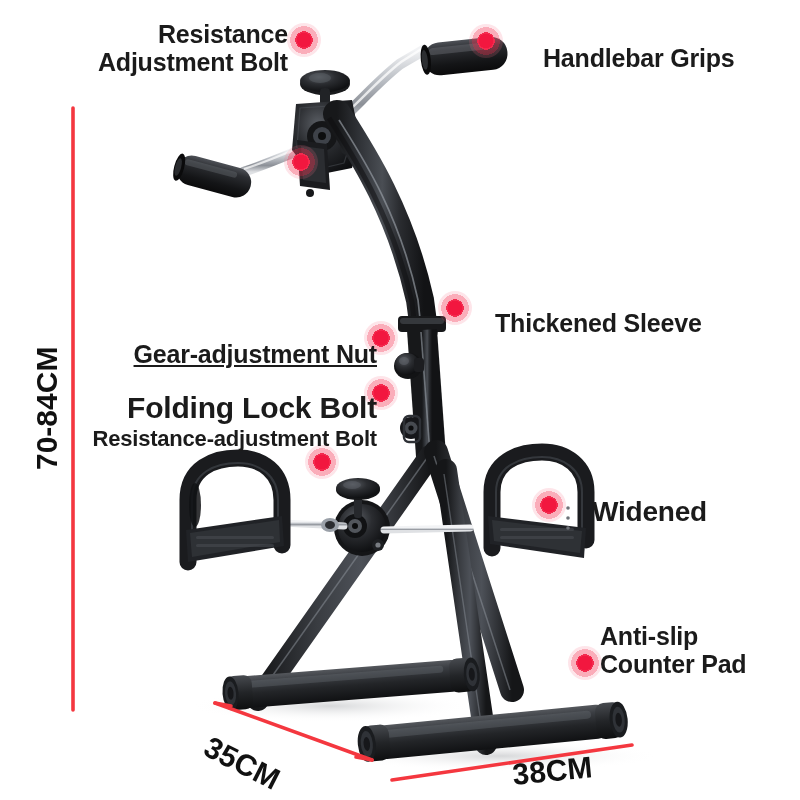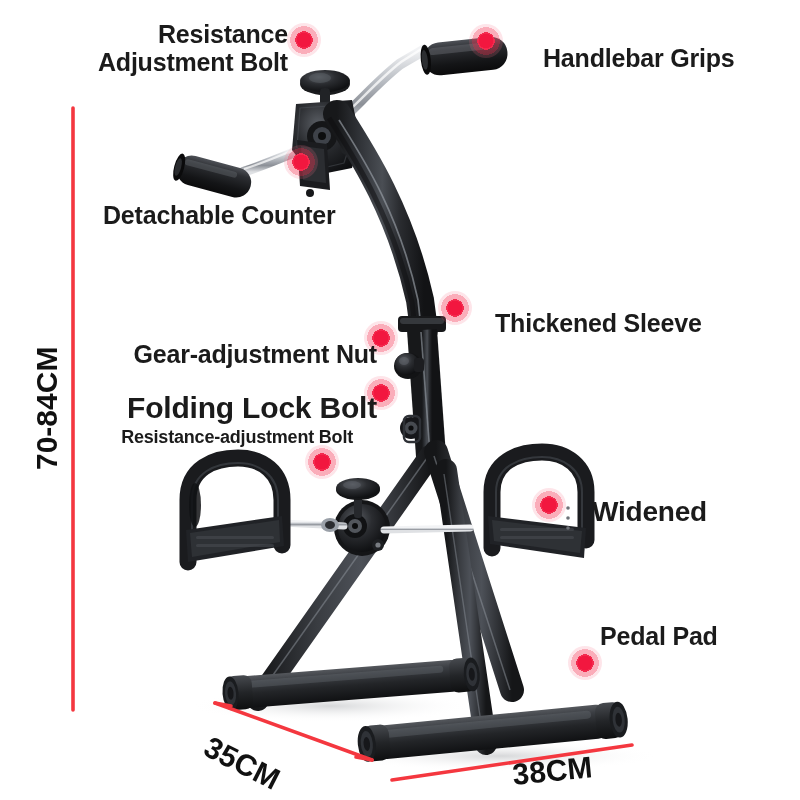--- a/index.html
+++ b/index.html
@@ -260,41 +260,39 @@
 
   <div class="callout r" style="right:512px;top:20px;font-size:25px;">
     <div>Resistance</div>
     <div>Adjustment Bolt</div>
   </div>
 
   <div class="callout l" style="left:523px;top:44px;font-size:25px;margin-left:20px;">
     <div>Handlebar Grips</div>
   </div>
 
-  <div class="callout l" style="left:103px;top:201px;font-size:25px;">
-    <div>Detachable Counter</div>
-  </div>
 
   <div class="callout l" style="left:495px;top:309px;font-size:25px;">
     <div>Thickened Sleeve</div>
   </div>
 
-  <div class="callout r" style="right:423px;top:340px;font-size:25px;">
+  <div class="callout r" style="right:423px;top:340px;font-size:25px;text-decoration:underline;">
     <div>Gear-adjustment Nut</div>
   </div>
 
   <div class="callout r" style="right:423px;top:391px;font-size:30px;">
     <div>Folding Lock Bolt</div>
   </div>
 
-  <div class="callout r" style="right:447px;top:427px;font-size:18px;">
+  <div class="callout r" style="right:423px;top:427px;font-size:22px;">
     <div>Resistance-adjustment Bolt</div>
   </div>
 
   <div class="callout l" style="left:592px;top:496px;font-size:28px;">
     <div>Widened</div>
   </div>
 
   <div class="callout l" style="left:600px;top:622px;font-size:25px;">
-    <div>Pedal Pad</div>
+    <div>Anti-slip</div>
+    <div>Counter Pad</div>
   </div>
 
 </div>
 
 </body></html>

